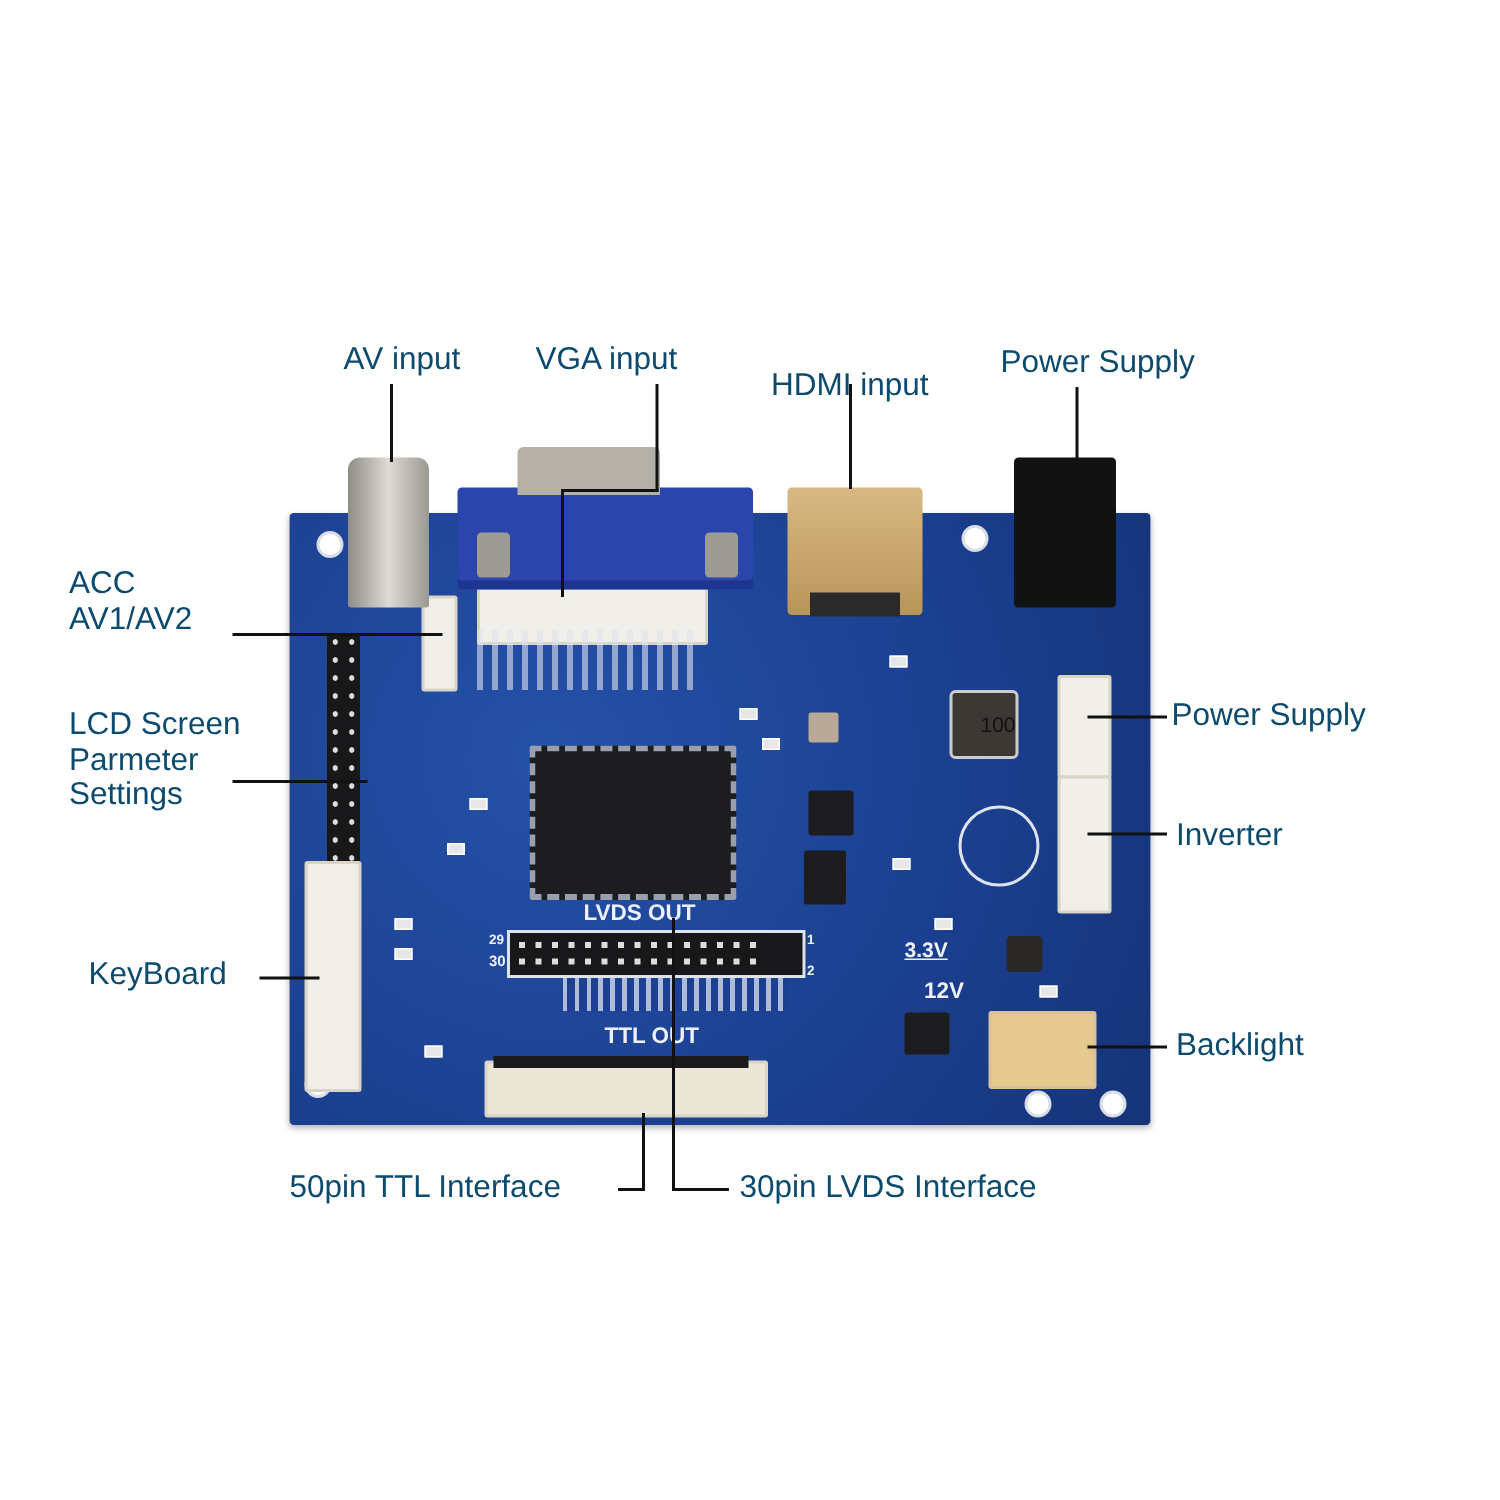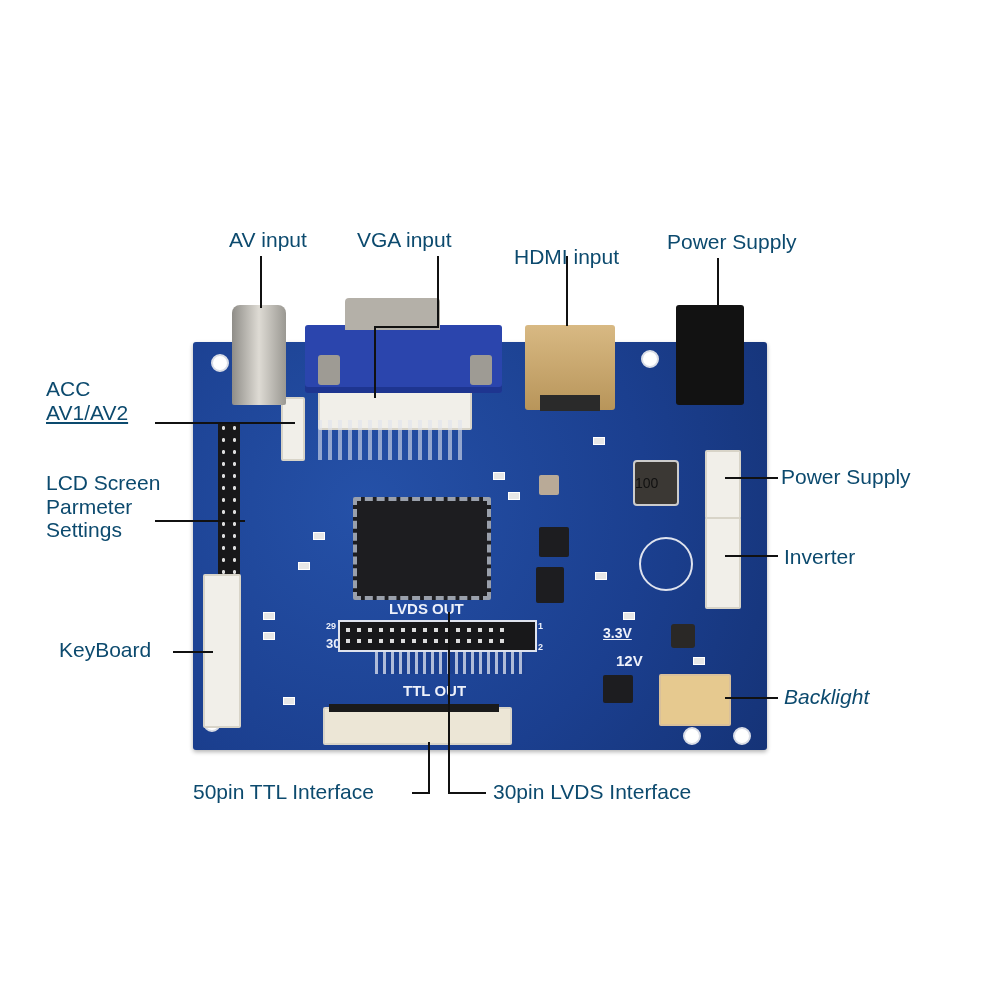--- a/index.html
+++ b/index.html
@@ -20,46 +20,46 @@
 </style>
 </head>
 <body>
 
 <div class="lbl" style="left:229px;top:228px;">AV input</div>
 <div class="lbl" style="left:357px;top:228px;">VGA input</div>
 <div class="lbl" style="left:514px;top:228px;margin-top:17px;">HDMI input</div>
 <div class="lbl" style="left:667px;top:230px;">Power Supply</div>
 
 <div class="lbl" style="left:46px;top:377px;">ACC</div>
-<div class="lbl" style="left:46px;top:401px;text-decoration:underline;">AV1/AV2</div>
+<div class="lbl" style="left:46px;top:401px;">AV1/AV2</div>
 <div class="lbl" style="left:46px;top:471px;">LCD Screen</div>
 <div class="lbl" style="left:46px;top:495px;">Parmeter</div>
 <div class="lbl" style="left:46px;top:518px;">Settings</div>
 <div class="lbl" style="left:59px;top:638px;">KeyBoard</div>
 
 <div class="lbl" style="left:781px;top:465px;">Power Supply</div>
 <div class="lbl" style="left:784px;top:545px;">Inverter</div>
-<div class="lbl" style="left:784px;top:685px;font-style:italic;">Backlight</div>
+<div class="lbl" style="left:784px;top:685px;">Backlight</div>
 
 <div class="lbl" style="left:193px;top:780px;">50pin TTL Interface</div>
 <div class="lbl" style="left:493px;top:780px;">30pin LVDS Interface</div>
 
 <div class="board">
   <div class="hole" style="left:18px;top:12px;"></div>
   <div class="hole" style="left:448px;top:8px;"></div>
   <div class="hole" style="left:10px;top:372px;"></div>
   <div class="hole" style="left:490px;top:385px;"></div>
   <div class="hole" style="left:540px;top:385px;"></div>
 
   <div class="comp chip" style="left:160px;top:155px;width:130px;height:95px;border:4px dashed #9aa0ab;"></div>
 
   <div class="silk" style="left:196px;top:258px;">LVDS OUT</div>
   <div class="silk" style="left:210px;top:340px;">TTL OUT</div>
   <div class="silk" style="left:133px;top:279px;font-size:9px;">29</div>
-  <div class="silk" style="left:133px;top:294px;font-size:13px;text-align:center;">30</div>
+  <div class="silk" style="left:133px;top:294px;font-size:10px;text-align:center;">30</div>
   <div class="silk" style="left:345px;top:279px;font-size:9px;">1</div>
   <div class="silk" style="left:345px;top:300px;font-size:9px;">2</div>
   <div class="silk" style="left:410px;top:283px;font-size:14px;text-decoration:underline;">3.3V</div>
   <div class="silk" style="left:423px;top:310px;font-size:15px;">12V</div>
 
   <div class="comp" style="left:145px;top:278px;width:195px;height:28px;background:#18181a;border:2px solid #dfe3ee;">
     <div class="pinrow" style="left:6px;top:6px;">
       <div class="pin"></div>
         <div class="pin"></div>
         <div class="pin"></div>
@@ -104,21 +104,21 @@
 
   <div class="comp white-conn" style="left:10px;top:232px;width:34px;height:150px;"></div>
 
   <div class="comp white-conn" style="left:88px;top:55px;width:20px;height:60px;"></div>
 
   <div class="comp white-conn" style="left:125px;top:48px;width:150px;height:36px;"></div>
 
   <div class="comp white-conn" style="left:512px;top:108px;width:32px;height:65px;"></div>
   <div class="comp white-conn" style="left:512px;top:175px;width:32px;height:88px;"></div>
 
-  <div class="comp" style="left:440px;top:118px;width:42px;height:42px;background:#3b3834;border-radius:4px;border:2px solid #ccc;color:#111;font-size:14px;text-align:left;line-height:42px;">100</div>
+  <div class="comp" style="left:440px;top:118px;width:42px;height:42px;background:#3b3834;border-radius:4px;border:2px solid #ccc;color:#111;font-size:14px;text-align:right;line-height:42px;">100</div>
   <div class="comp" style="left:478px;top:282px;width:24px;height:24px;background:#2a2826;border-radius:3px;"></div>
 
   <div class="comp" style="left:446px;top:195px;width:50px;height:50px;border:2px solid #dfe3ee;border-radius:50%;"></div>
 
   <div class="comp chip" style="left:346px;top:185px;width:30px;height:30px;"></div>
   <div class="comp chip" style="left:343px;top:225px;width:28px;height:36px;"></div>
   <div class="comp" style="left:346px;top:133px;width:20px;height:20px;background:#b9aa97;border-radius:2px;"></div>
   <div class="comp chip" style="left:410px;top:333px;width:30px;height:28px;"></div>
 
   <div class="comp" style="left:466px;top:332px;width:68px;height:48px;background:#e6c98f;border:2px solid #d9c09a;border-radius:2px;"></div>

